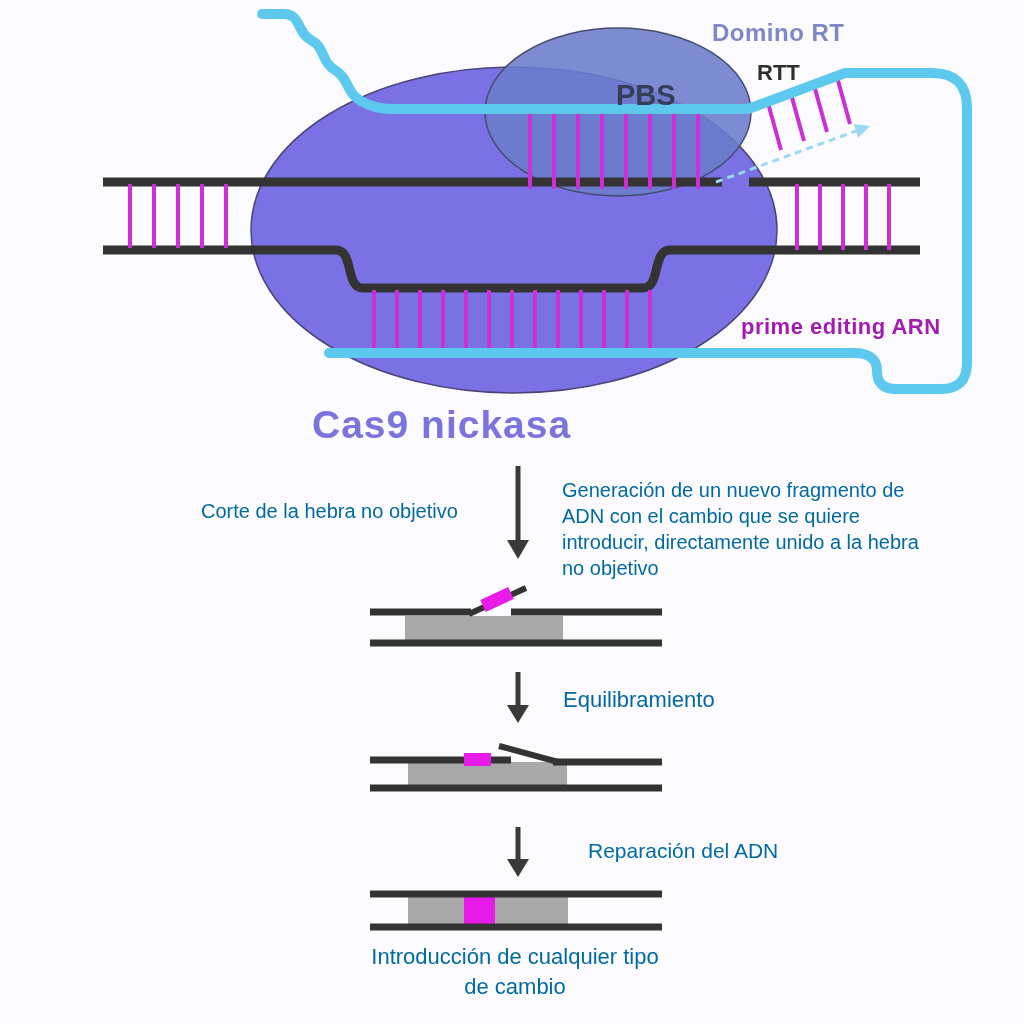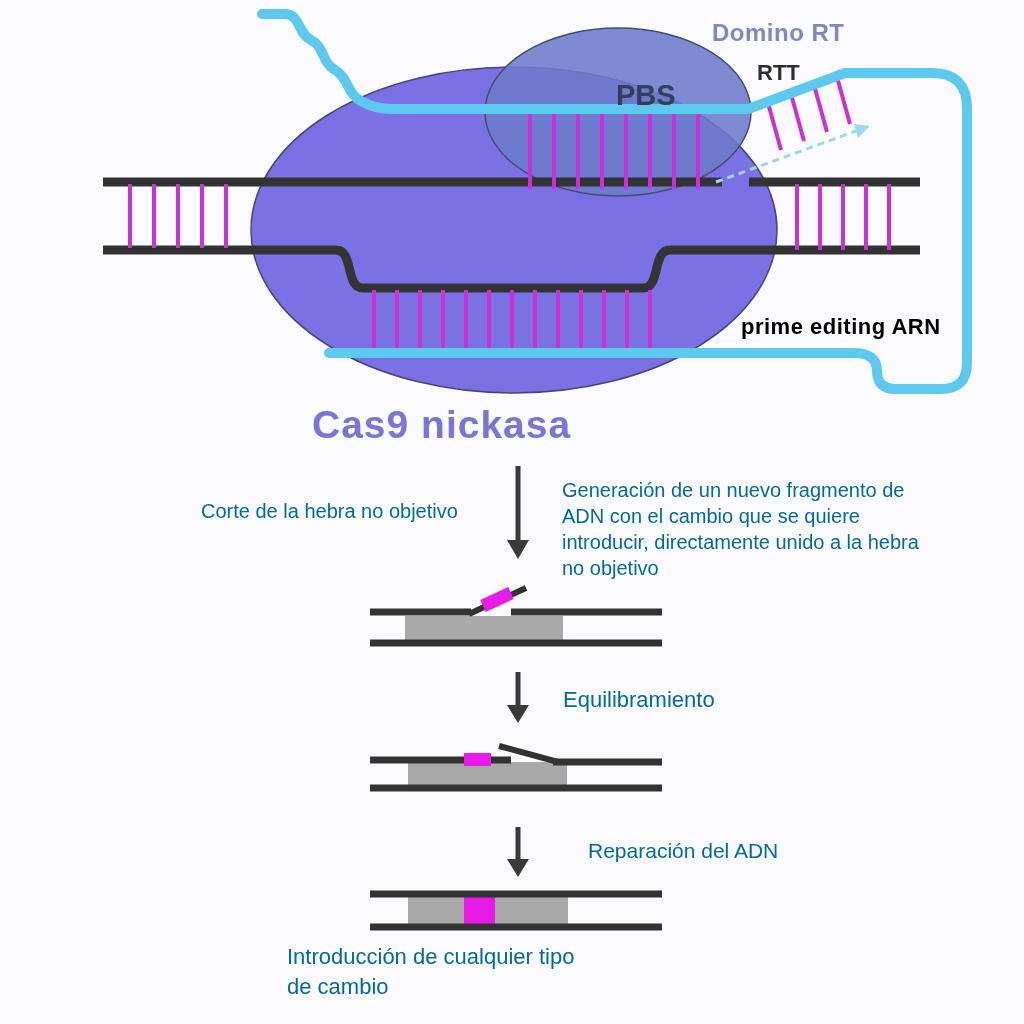--- a/index.html
+++ b/index.html
@@ -4,27 +4,27 @@
 <style>
   html,body{margin:0;padding:0;}
   body{width:1024px;height:1024px;background:#fbfbfd;overflow:hidden;
        font-family:"Liberation Sans", sans-serif;}
   .stage{position:relative;width:1024px;height:1024px;}
   .stage > svg{position:absolute;left:0;top:0;}
   .txt{position:absolute;color:#0369a1;font-weight:500;}
   .lbl-domino{left:712px;top:19px;font-size:24px;font-weight:700;color:#7e89c4;white-space:nowrap;letter-spacing:.5px;}
   .lbl-rtt{left:757px;top:60px;font-size:22px;font-weight:700;color:#2e2e2e;white-space:nowrap;}
   .lbl-pbs{left:616px;top:79px;font-size:29px;font-weight:700;color:#363e57;white-space:nowrap;}
-  .lbl-arn{left:741px;top:314px;font-size:22px;font-weight:700;color:#000000;white-space:nowrap;letter-spacing:.5px;}
+  .lbl-arn{left:741px;top:314px;font-size:22px;font-weight:700;color:#a21caf;white-space:nowrap;letter-spacing:.5px;}
   .title{left:312px;top:403px;width:400px;text-align:left;font-size:39px;font-weight:700;color:#7b74dd;letter-spacing:1px;}
   .s1-left{left:201px;top:500px;font-size:20px;white-space:nowrap;text-align:right;}
   .s1-right{left:562px;top:477px;font-size:20px;line-height:26px;}
   .s2{left:563px;top:687px;font-size:22px;white-space:nowrap;}
   .s3{left:588px;top:839px;font-size:21px;white-space:nowrap;}
-  .caption{left:287px;top:942px;width:456px;text-align:left;font-size:22px;line-height:30px;}
+  .caption{left:287px;top:942px;width:456px;text-align:center;font-size:22px;line-height:30px;}
 </style>
 </head>
 <body>
 
 <div class="stage">
 
   <svg width="1024" height="1024" viewBox="0 0 1024 1024">
 
     <ellipse cx="514" cy="230" rx="263" ry="163" fill="#7a72e4" stroke="#4a4478" stroke-width="1.5"></ellipse>
 

